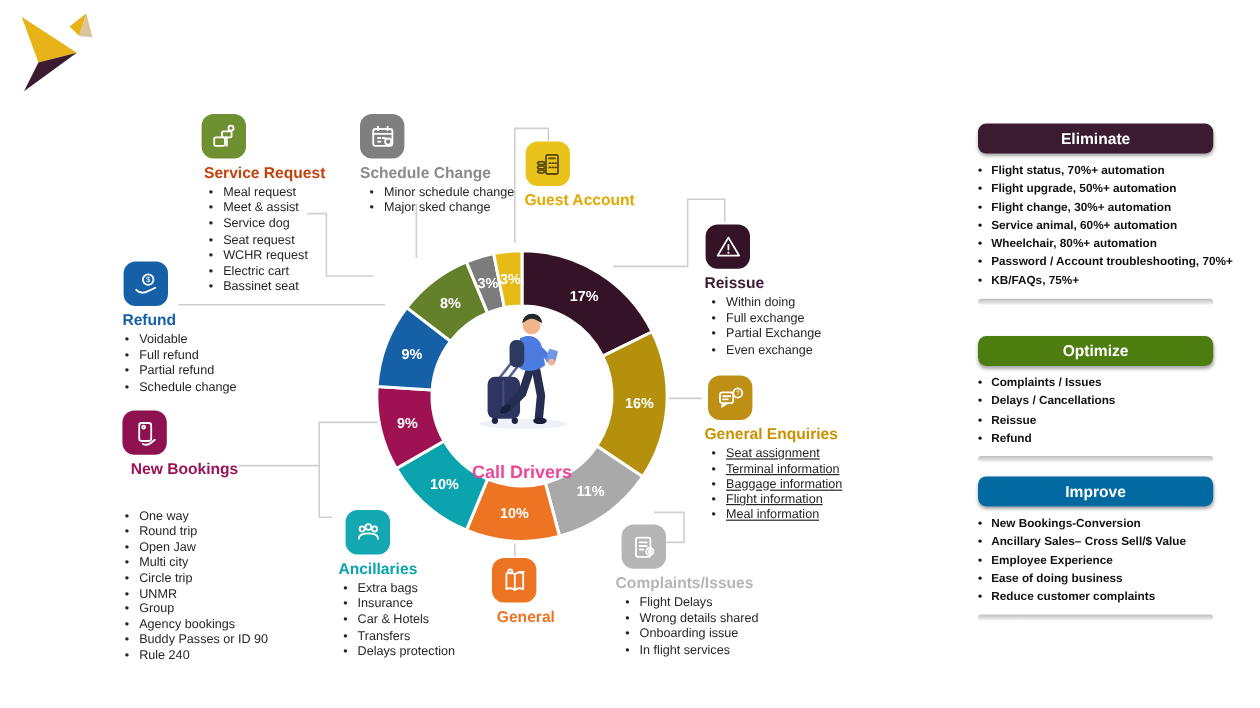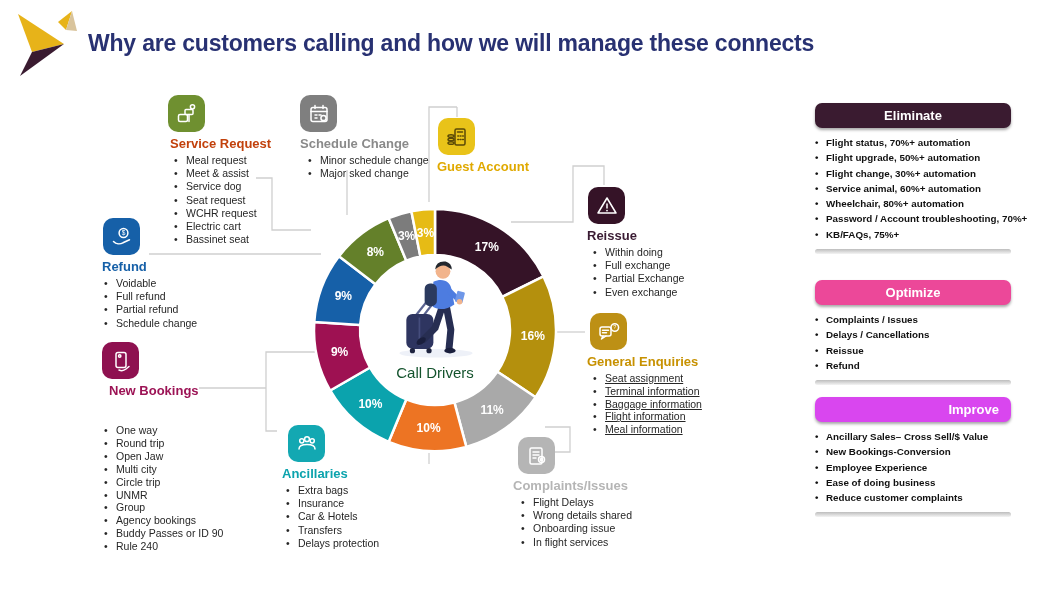--- a/index.html
+++ b/index.html
@@ -42,31 +42,31 @@
   #cat-ancillaries .tile{margin-left:10px} #cat-ancillaries .cat-label{margin-left:4px}
   #cat-newbook{left:96px;top:342px;width:160px;}
   #cat-newbook .tile{margin-left:6px} #cat-newbook .cat-label{margin-left:13px}
   #cat-newbook .cat-list{line-height:12.9px;margin-top:26px;}
   #cat-refund{left:96px;top:218px;width:150px;}
   #cat-refund .tile{margin-left:7px} #cat-refund .cat-label{margin-left:6px}
 
   
   #donut-svg{position:absolute;left:303px;top:198px;z-index:1;
              font-family:"Liberation Sans",sans-serif;}
-  .center-label{position:absolute;left:375px;top:364px;width:120px;z-index:2;
-                text-align:center;font-size:15px;font-weight:400;color:#14532d;}
+  .center-label{position:absolute;left:375px;top:385px;width:120px;z-index:2;
+                text-align:center;font-size:15px;font-weight:700;color:#ec4899;}
   .person{position:absolute;left:388px;top:248px;z-index:1;}
 
   
   .panel{position:absolute;left:815px;width:196px;z-index:2;}
   #panel-eliminate{top:103px;}
   #panel-optimize{top:280px;}
   #panel-improve{top:397px;}
   .panel-header{color:#fff;text-align:center;font-size:13px;font-weight:700;
-                padding:5px 12px;border-radius:7px;box-shadow:0 2px 3px rgba(0,0,0,.35);}
+                padding:5px 0;border-radius:7px;box-shadow:0 2px 3px rgba(0,0,0,.35);}
   .panel-list{margin:7px 0 0;padding:0;list-style:none;font-size:9.8px;font-weight:700;
               color:#111;line-height:15.3px;}
   .panel-list li{position:relative;padding-left:11px;white-space:nowrap;}
   .panel-list li::before{content:"\2022";position:absolute;left:0;}
   .panel-divider{height:5px;border-radius:3px;margin-top:7px;
                  background:linear-gradient(to bottom,#bdbdbd,#f4f4f4);}
 
   .icon-svg{display:block;}
 </style>
 </head>
@@ -74,21 +74,20 @@
 
 <div class="stage">
 
   <svg class="logo" width="78" height="78" viewBox="0 0 78 78">
     <polygon points="10,8 56,38 24,46" style="fill: rgb(231, 179, 25);"></polygon>
     <polygon points="24,46 56,38 12,70" style="fill: rgb(58, 27, 48);"></polygon>
     <polygon points="50,16 64,5 58,24" style="fill: rgb(231, 179, 25);"></polygon>
     <polygon points="58,24 64,5 69,25" style="fill: rgb(217, 196, 156);"></polygon>
   </svg>
 
-  <div class="title" style="color: rgb(40, 49, 114);">Why are customers calling and how we will manage these connects</div>
 
   <svg class="connectors" width="1050" height="590">
     <g fill="none" stroke="#cfcfcf" stroke-width="1.3">
       <path d="M256,178 L272,178 L272,230 L311,230"></path>
       <path d="M347,170 L347,215"></path>
       <path d="M457,107 L429,107 L429,202 M457,107 L457,117"></path>
       <path d="M511,222 L573,222 L573,166 L604,166 L604,185"></path>
       <path d="M557,332 L585,332"></path>
       <path d="M545,427 L570,427 L570,452 L550,452"></path>
       <path d="M429,453 L429,464"></path>
@@ -239,20 +238,31 @@
     </div>
     <div class="cat-label" style="color: rgb(181, 181, 181);">Complaints/Issues</div>
     <ul class="cat-list">
         <li>Flight Delays</li>
         <li>Wrong details shared</li>
         <li>Onboarding issue</li>
         <li>In flight services</li>
       </ul>
   </div>
 
+  <div class="cat" id="cat-general">
+    <div class="tile" style="background: rgb(237, 116, 35);">
+      <svg class="icon-svg" width="24" height="24" viewBox="0 0 24 24" fill="none" stroke="#fff" stroke-width="1.5" stroke-linecap="round" stroke-linejoin="round">
+        <path d="M12 6.5c-2-1.5-5-1.6-7-0.6V19c2-1 5-0.9 7 0.6 2-1.5 5-1.6 7-0.6V5.9c-2-1-5-0.9-7 0.6Z"></path>
+        <path d="M12 6.5V19.6"></path>
+        <circle cx="8.2" cy="4.2" r="1.7"></circle>
+        <path d="M15.5 4.5h4"></path>
+      </svg>
+    </div>
+    <div class="cat-label" style="color: rgb(237, 116, 35);">General</div>
+  </div>
 
   <div class="cat" id="cat-ancillaries">
     <div class="tile" style="background: rgb(19, 168, 178);">
       <svg class="icon-svg" width="24" height="24" viewBox="0 0 24 24" fill="none" stroke="#fff" stroke-width="1.5" stroke-linecap="round" stroke-linejoin="round">
         <circle cx="6.8" cy="8.8" r="2.1"></circle>
         <circle cx="17.2" cy="8.8" r="2.1"></circle>
         <circle cx="12" cy="7.2" r="2.4"></circle>
         <path d="M4 17c0-3 3.5-4.5 8-4.5s8 1.5 8 4.5"></path>
       </svg>
     </div>
@@ -314,35 +324,35 @@
         <li>Flight change, 30%+ automation</li>
         <li>Service animal, 60%+ automation</li>
         <li>Wheelchair, 80%+ automation</li>
         <li>Password / Account troubleshooting, 70%+</li>
         <li>KB/FAQs, 75%+</li>
       </ul>
     <div class="panel-divider"></div>
   </section>
 
   <section class="panel" id="panel-optimize">
-    <div class="panel-header" style="background: #ec4899;">Optimize</div>
+    <div class="panel-header" style="background: #4d7c0f;">Optimize</div>
     <ul class="panel-list">
         <li>Complaints / Issues</li>
         <li>Delays / Cancellations</li>
         <li>Reissue</li>
         <li>Refund</li>
       </ul>
     <div class="panel-divider"></div>
   </section>
 
   <section class="panel" id="panel-improve">
-    <div class="panel-header" style="background: #d946ef; text-align: right;">Improve</div>
+    <div class="panel-header" style="background: #0369a1;">Improve</div>
     <ul class="panel-list">
+        <li>New Bookings-Conversion</li>
         <li>Ancillary Sales– Cross Sell/$ Value</li>
-        <li>New Bookings-Conversion</li>
         <li>Employee Experience</li>
         <li>Ease of doing business</li>
         <li>Reduce customer complaints</li>
       </ul>
     <div class="panel-divider"></div>
   </section>
 
 </div>
 
 </body></html>

